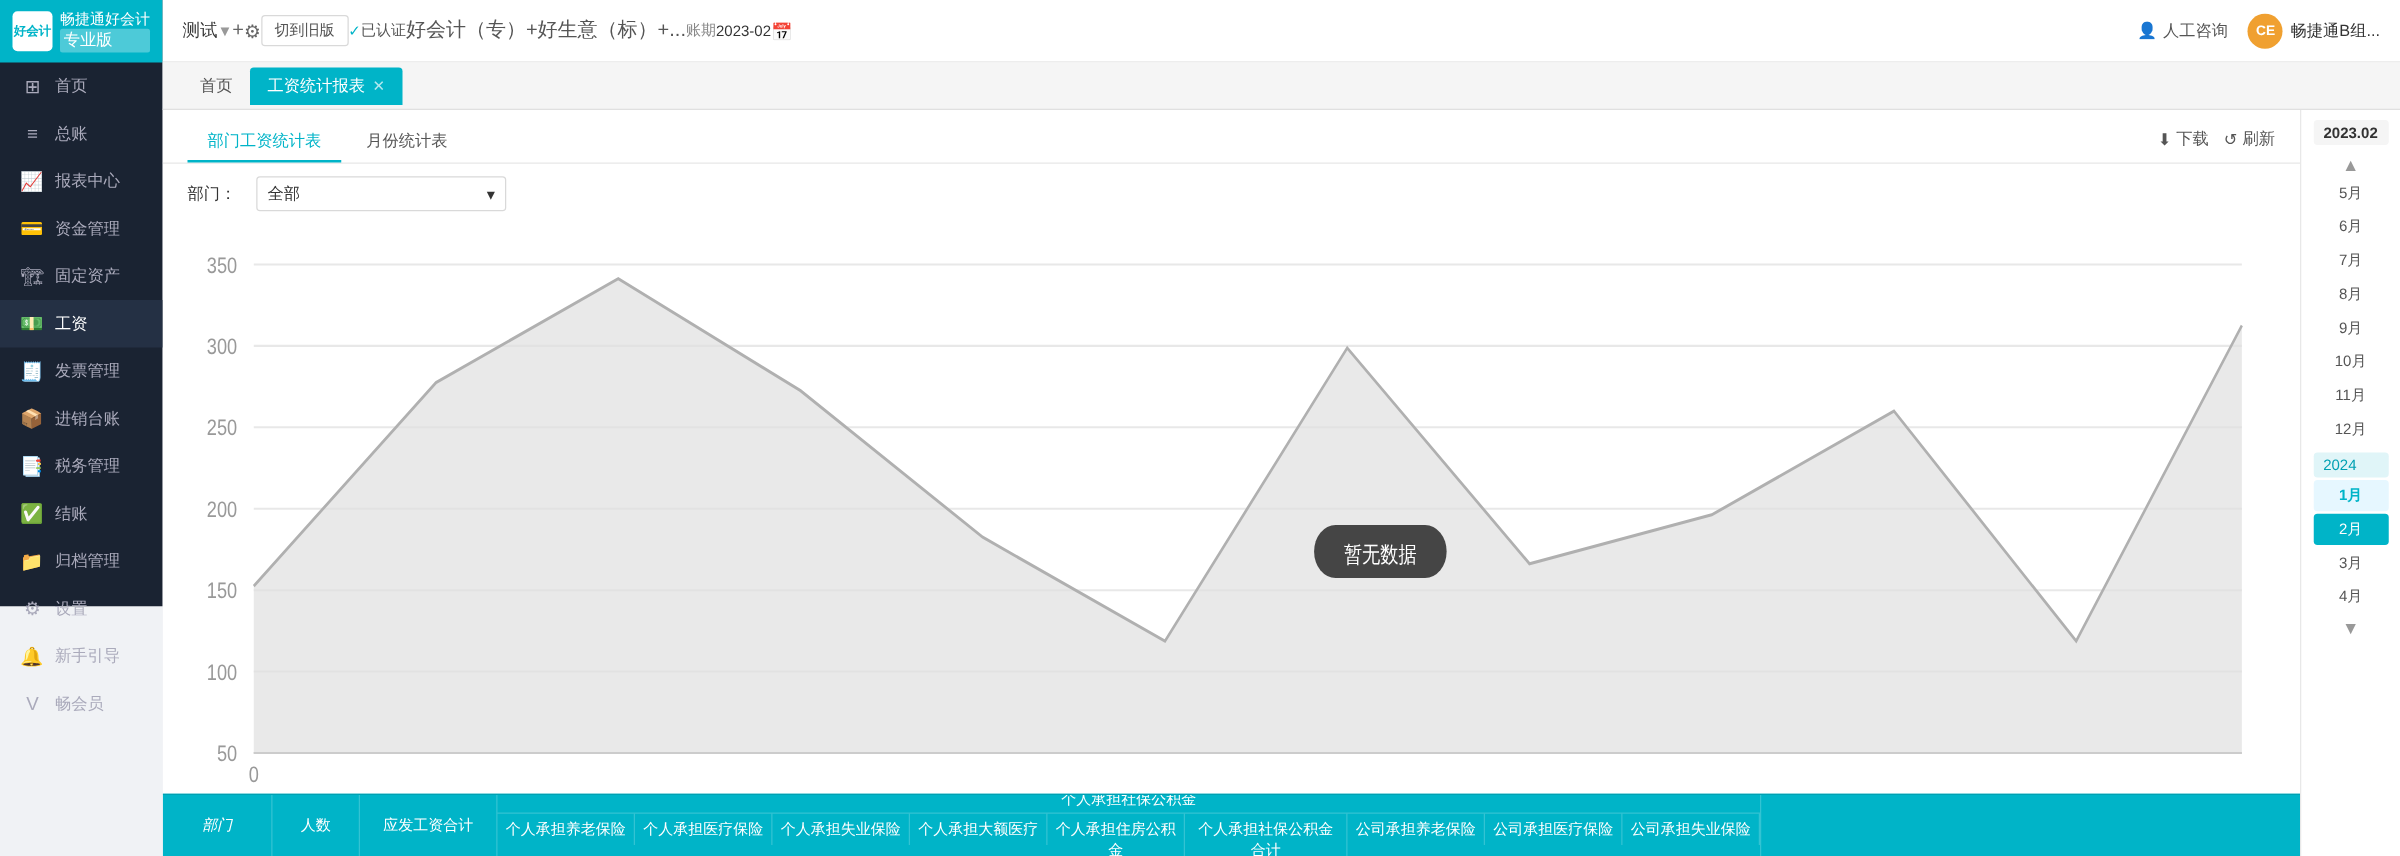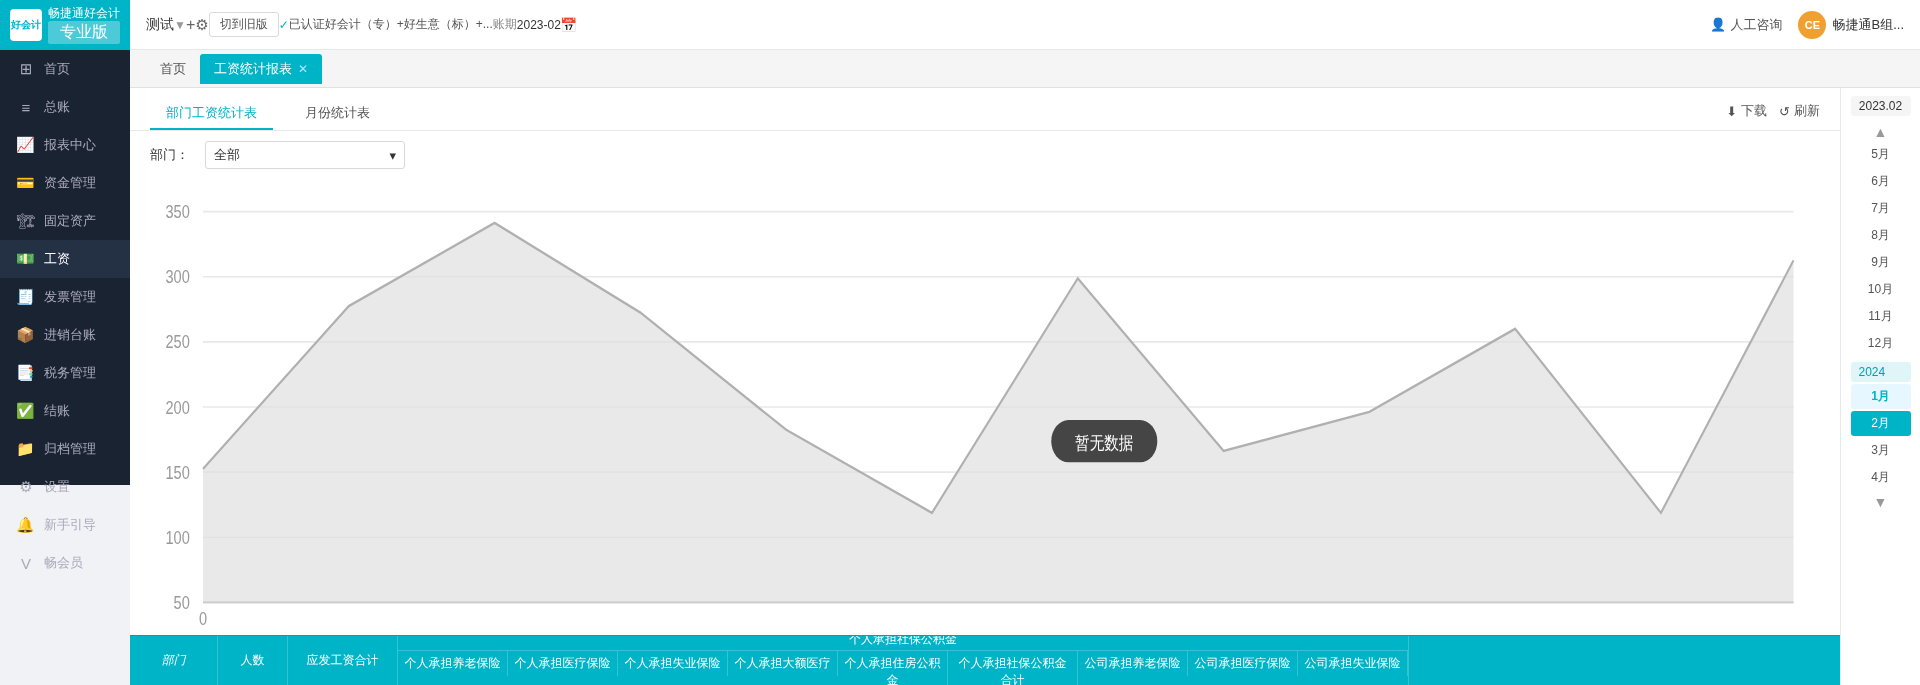--- a/index.html
+++ b/index.html
@@ -33,21 +33,21 @@
       justify-content: center;
       font-size: 10px;
       color: #00b4c8;
       font-weight: bold;
     }
     .sidebar-logo-text {
       color: white;
       font-size: 12px;
       line-height: 1.3;
     }
-    .sidebar-logo-text .sub { font-size: 16px; background: rgba(255,255,255,0.3); padding: 1px 3px; border-radius: 2px; text-align: center; }
+    .sidebar-logo-text .sub { font-size: 13px; background: rgba(255,255,255,0.3); padding: 1px 3px; border-radius: 2px; }
     .sidebar-item {
       display: flex;
       align-items: center;
       gap: 8px;
       padding: 10px 16px;
       cursor: pointer;
       color: #aab;
       font-size: 13px;
       transition: background 0.2s;
     }
@@ -177,21 +177,21 @@
       flex-direction: column;
       overflow: hidden;
     }
 
     
     .sub-tabs {
       display: flex;
       align-items: center;
       padding: 10px 20px 0;
       border-bottom: 1px solid #e8e8e8;
-      gap: 16px;
+      gap: 4px;
       flex-shrink: 0;
     }
     .sub-tab {
       padding: 6px 16px;
       font-size: 13px;
       cursor: pointer;
       color: #555;
       border-bottom: 2px solid transparent;
     }
     .sub-tab.active {
@@ -287,20 +287,21 @@
     }
     .year-label {
       font-size: 12px;
       color: #333;
       margin-bottom: 6px;
       background: #f5f5f5;
       padding: 3px 6px;
       border-radius: 3px;
       width: 60px;
       text-align: center;
+      font-weight: bold;
     }
     .month-item {
       font-size: 12px;
       color: #555;
       padding: 4px 8px;
       cursor: pointer;
       width: 60px;
       text-align: center;
       border-radius: 3px;
       margin-bottom: 2px;
@@ -404,21 +405,21 @@
 <div class="main">
 
   <div class="topbar">
     <span class="topbar-company">测试</span>
     <span class="topbar-arrow">▼</span>
     <span class="topbar-add">+</span>
     <span class="topbar-settings">⚙</span>
     <button class="topbar-switch-btn">切到旧版</button>
     <span class="topbar-status status-dot">✓</span>
     <span style="font-size:12px;color:#555;">已认证</span>
-    <span style="font-size:12px;color:#555;">好会计（专）+好生意（标）+...</span>
+    <span style="font-size:16px;color:#555;">好会计（专）+好生意（标）+...</span>
     <span style="font-size:12px;color:#888;">账期</span>
     <span style="font-size:12px;color:#333;font-weight:500;">2023-02</span>
     <span style="font-size:14px;color:#aaa;">📅</span>
 
     <div class="topbar-right">
       <div class="topbar-help">
         <span>👤</span>
         <span>人工咨询</span>
       </div>
       <div class="topbar-user">

